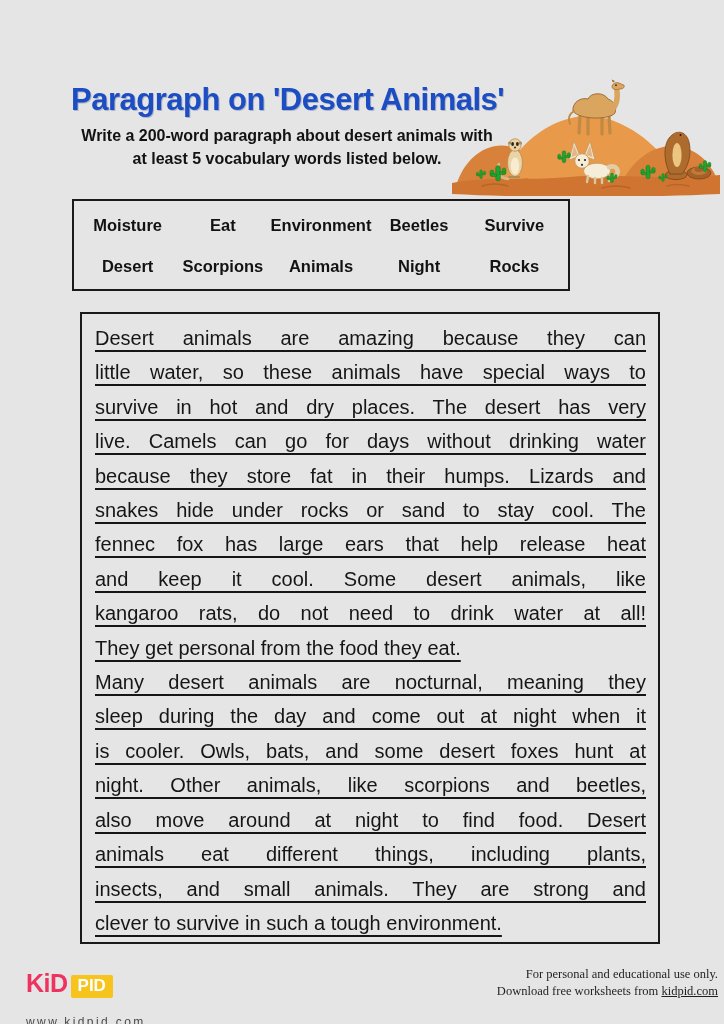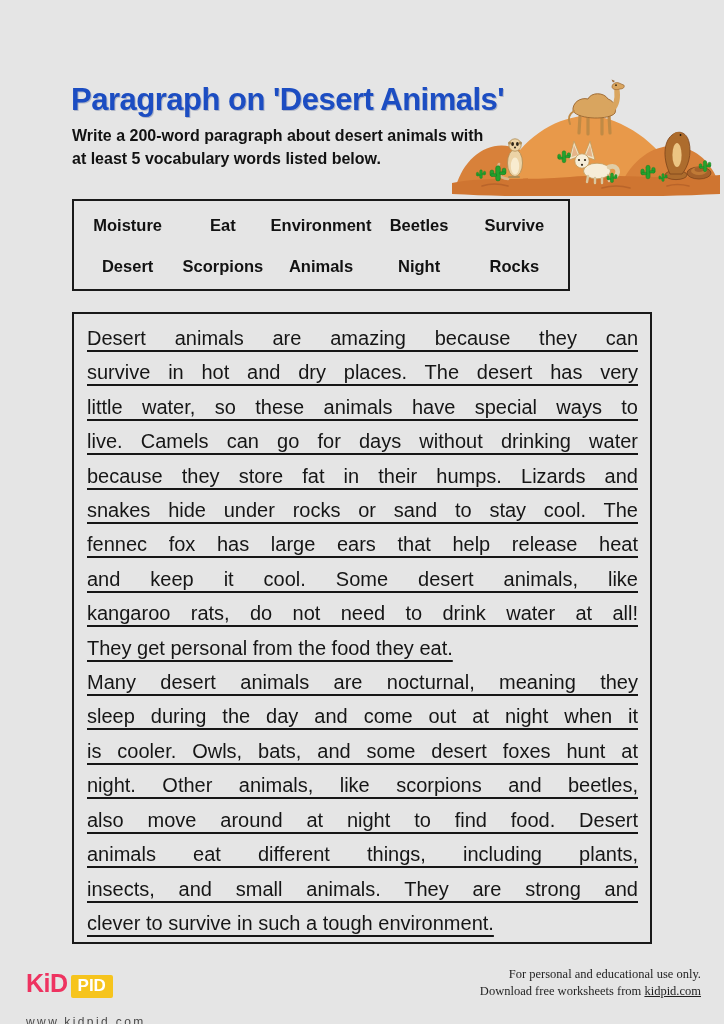--- a/index.html
+++ b/index.html
@@ -13,34 +13,35 @@
     position:absolute; left:71px; top:82px; margin:0;
     font-size:31px; font-weight:800; letter-spacing:-0.5px;
     color:var(--title_blue,#1c4dc2);
     text-shadow:1px 1px 0 rgba(18,44,110,0.25);
     white-space:nowrap;
   }
   .subtitle {
     position:absolute; left:72px; top:124px;
     font-size:16px; font-weight:700; color:#121212; line-height:23px;
     width:430px;
+    text-align:center;
   }
   
   .illustration { position:absolute; left:452px; top:78px; width:268px; height:118px; }
   
   .vocab-box {
     position:absolute; left:72px; top:199px; width:498px; height:92px;
     box-sizing:border-box; border:2px solid var(--border_black,#1a1a1a);
     display:grid; grid-template-columns:repeat(5,1fr); grid-template-rows:1fr 1fr;
     align-items:center; justify-items:center; padding:4px 6px 2px;
   }
   .vocab-word { font-size:16.5px; font-weight:700; color:#121212; }
   
   .text-box {
-    position:absolute; left:72px; top:312px; width:580px; height:632px;
+    position:absolute; left:80px; top:312px; width:580px; height:632px;
     box-sizing:border-box; border:2.5px solid var(--border_black,#1a1a1a);
     padding:7px 12px 0 13px; overflow:hidden;
   }
   .line {
     font-size:20px; line-height:34.4px; color:var(--text_black,#161616);
     text-align:justify; text-align-last:justify;
     text-decoration:underline; text-decoration-thickness:1.5px;
     text-underline-offset:5px; text-decoration-skip-ink:none;
   }
   .line.end { text-align:left; text-align-last:left; }
@@ -53,21 +54,21 @@
   }
   .logo-pid {
     margin-left:3px; background:var(--logo_yellow,#f6c41d); color:#fff;
     font-size:17px; font-weight:900; padding:1px 7px 2px; border-radius:2px;
   }
   .logo-url {
     margin-top:17px; font-size:12px; letter-spacing:2.4px;
     color:#4a4a4a; font-weight:400;
   }
   .footer-note {
-    position:absolute; right:23px; top:966px; text-align:right;
+    position:absolute; right:6px; top:966px; text-align:right;
     font-family:"Liberation Serif", serif; font-size:12.5px; color:#1f1f1f;
     line-height:16.5px;
   }
   .footer-link { color:#1f1f1f; text-decoration:underline; cursor:pointer; }
 </style>
 </head>
 <body>
 
 <div class="page">
 
@@ -164,22 +165,22 @@
     <span class="vocab-word">Survive</span>
     <span class="vocab-word">Desert</span>
     <span class="vocab-word">Scorpions</span>
     <span class="vocab-word">Animals</span>
     <span class="vocab-word">Night</span>
     <span class="vocab-word">Rocks</span>
   </div>
 
   <div class="text-box">
     <div class="line">Desert animals are amazing because they can</div>
+    <div class="line">little water, so these animals have special ways to</div>
     <div class="line">survive in hot and dry places. The desert has very</div>
-    <div class="line">little water, so these animals have special ways to</div>
     <div class="line">live. Camels can go for days without drinking water</div>
     <div class="line">because they store fat in their humps. Lizards and</div>
     <div class="line">snakes hide under rocks or sand to stay cool. The</div>
     <div class="line">fennec fox has large ears that help release heat</div>
     <div class="line">and keep it cool. Some desert animals, like</div>
     <div class="line">kangaroo rats, do not need to drink water at all!</div>
     <div class="line end">They get personal from the food they eat.</div>
     <div class="line">Many desert animals are nocturnal, meaning they</div>
     <div class="line">sleep during the day and come out at night when it</div>
     <div class="line">is cooler. Owls, bats, and some desert foxes hunt at</div>

